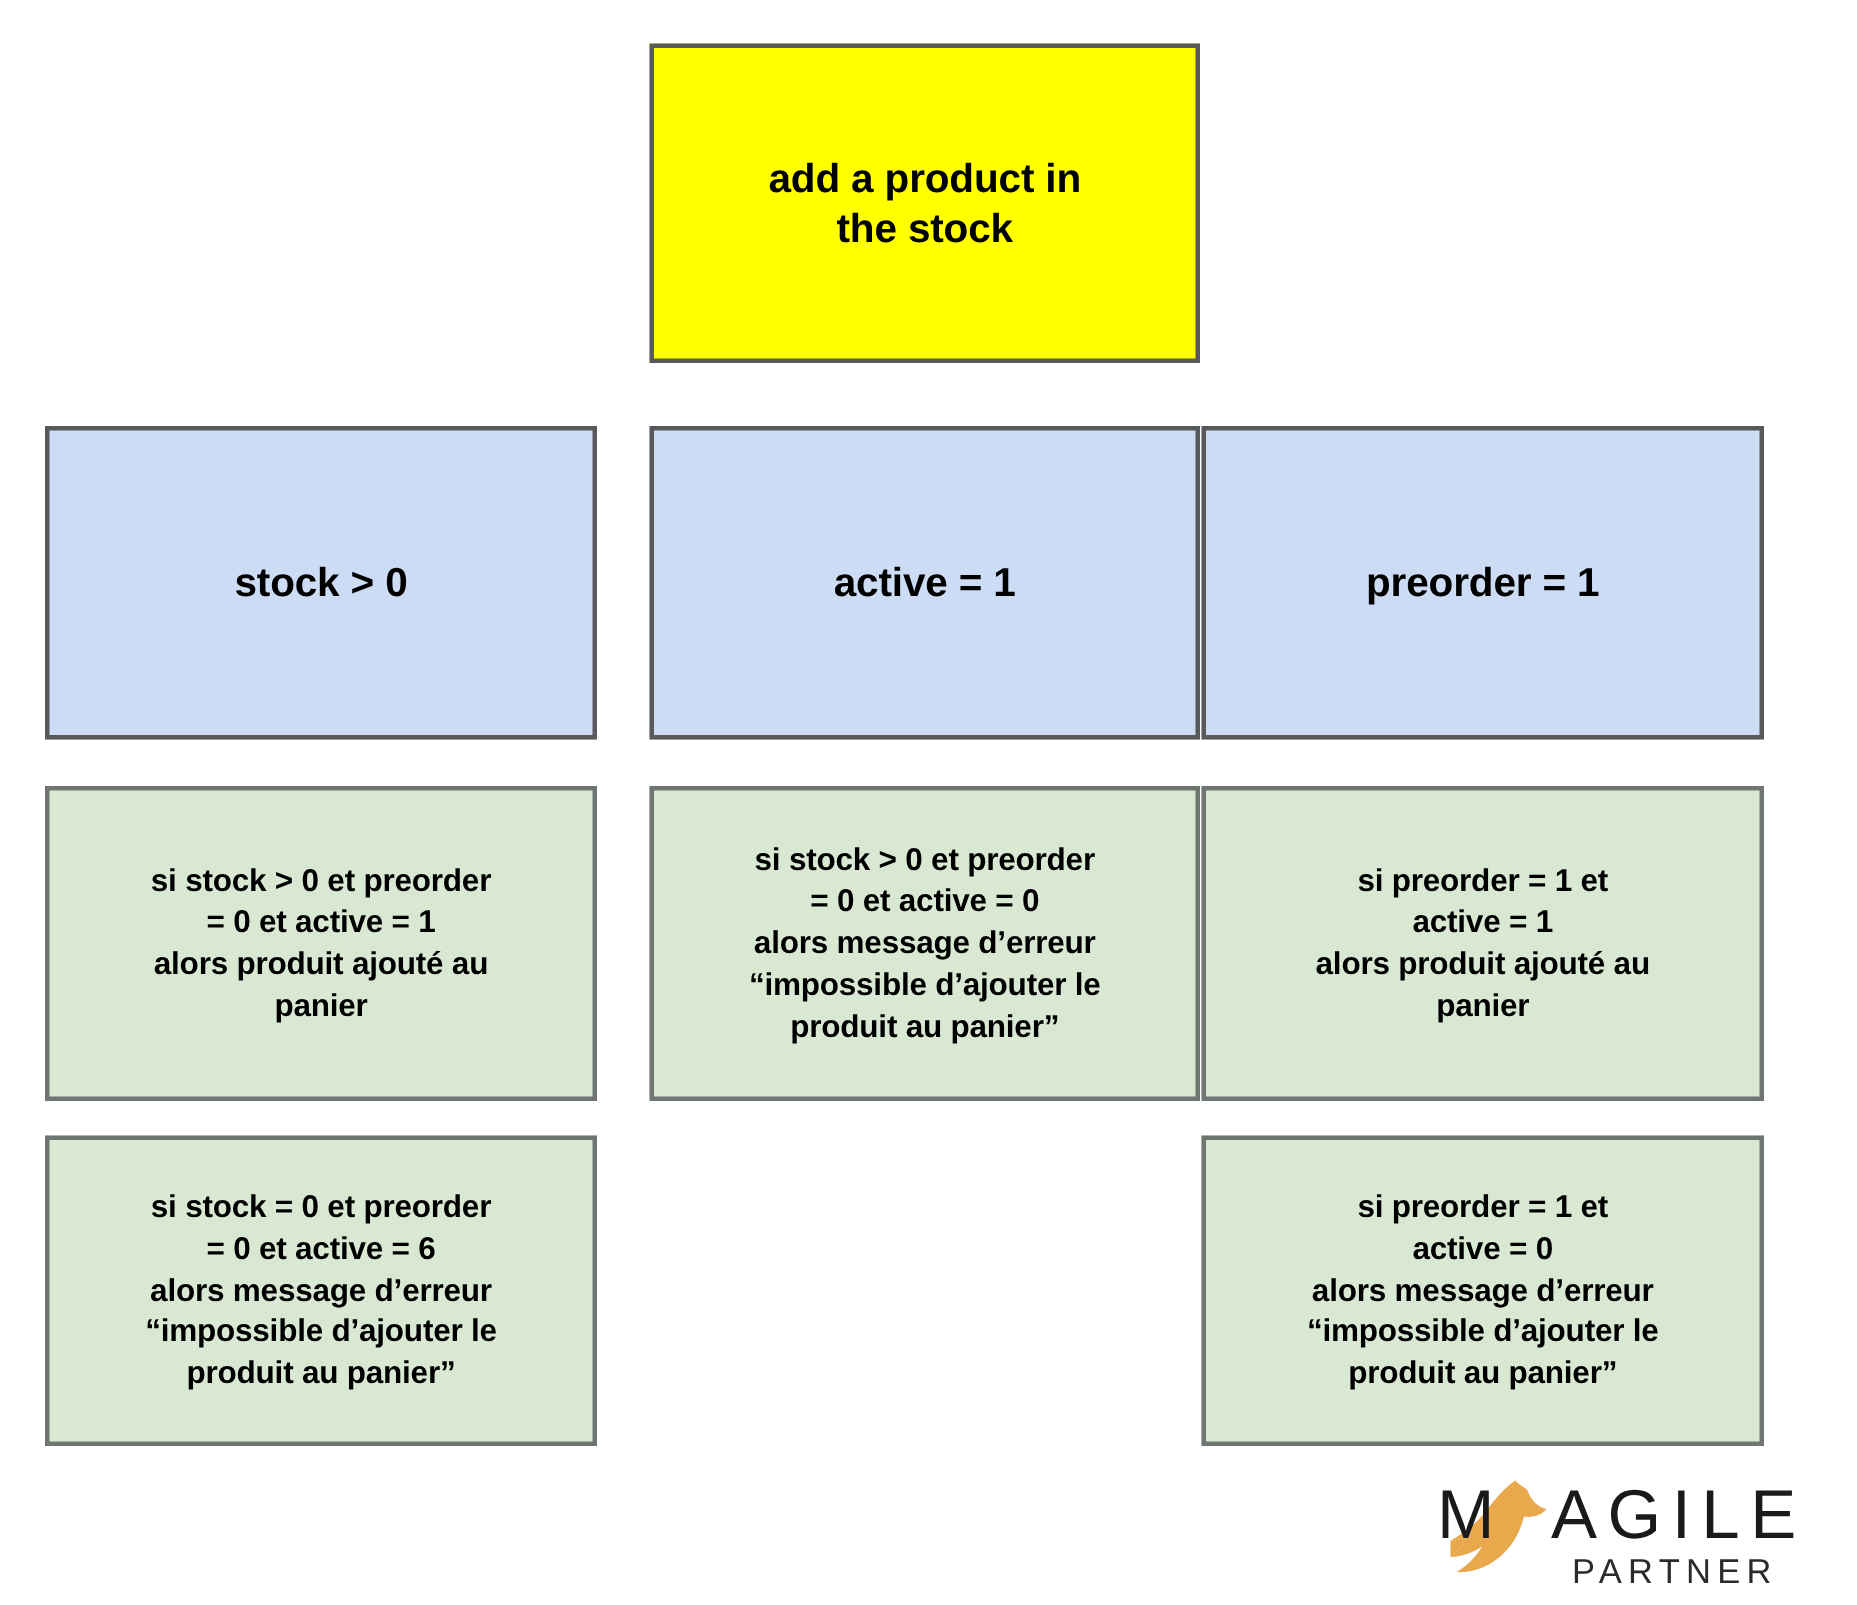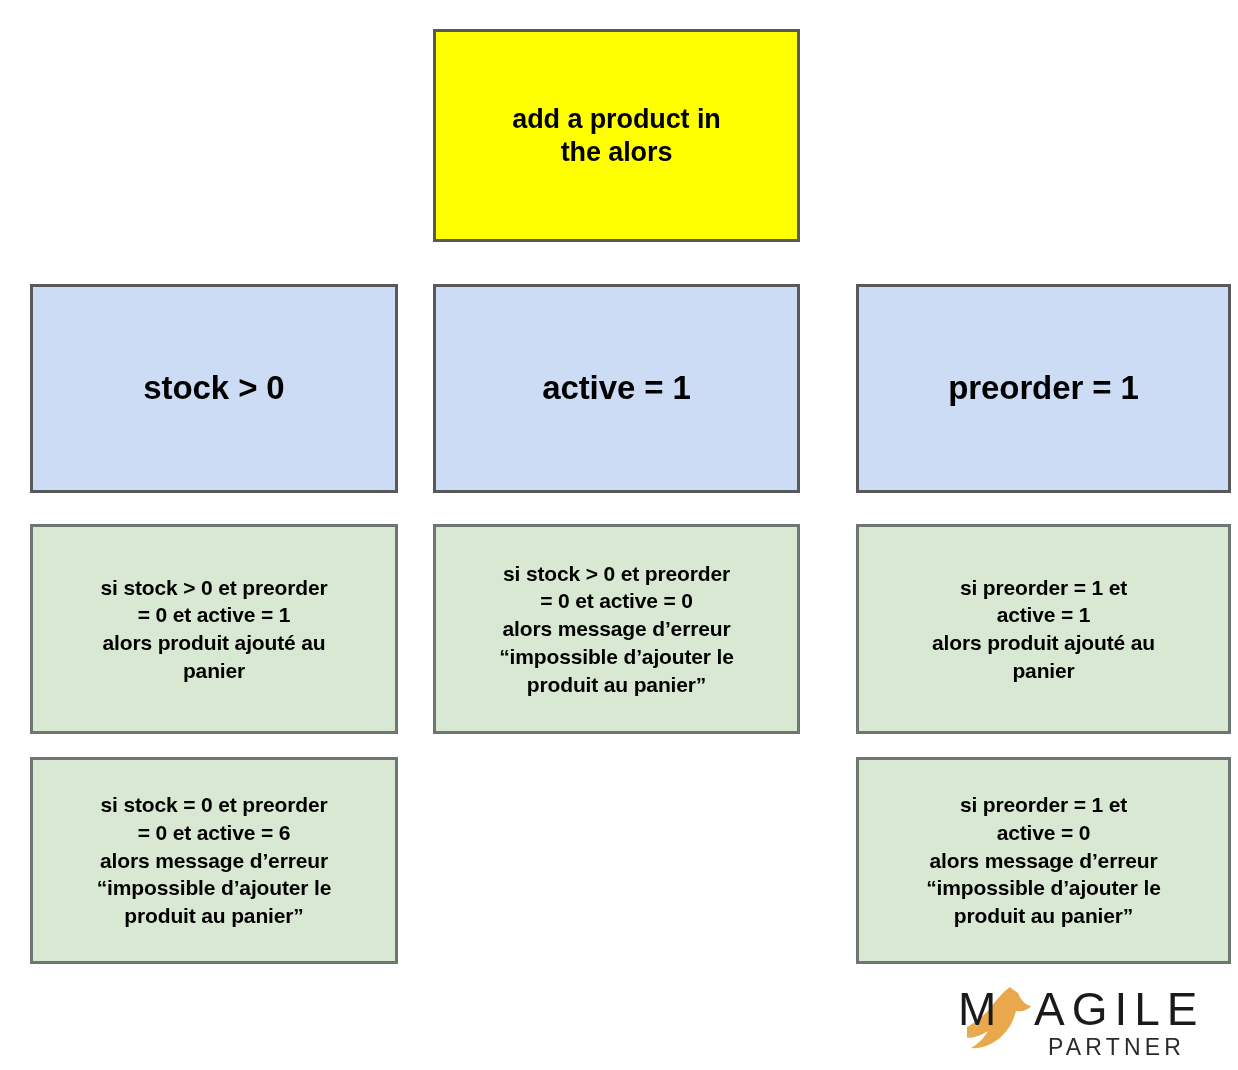--- a/index.html
+++ b/index.html
@@ -37,37 +37,37 @@
     background: #ffff00;
     border: 3px solid #58595b;
     font-size: 27px;
     letter-spacing: -0.1px;
     padding: 0 34px;
   }
 
   .box-condition {
     background: #ccdcf5;
     border: 3px solid #58595b;
-    font-size: 33px;
+    font-size: 27px;
     letter-spacing: -0.1px;
   }
 
   .box-rule {
     background: #d9e8d2;
     border: 3px solid #6f7671;
     font-size: 21px;
     letter-spacing: -0.15px;
     padding: 0 14px;
     line-height: 1.32;
   }
 
   
   .col-1 { left: 30px;  width: 368px; }
   .col-2 { left: 433px; width: 367px; }
-  .col-3 { left: 856px; width: 375px; }
+  .col-3 { left: 801px; width: 375px; }
 
   
   .row-title     { top: 29px;  height: 213px; }
   .row-condition { top: 284px; height: 209px; }
   .row-rule-1    { top: 524px; height: 210px; }
   .row-rule-2    { top: 757px; height: 207px; }
 
   
   #logo {
     position: absolute;
@@ -77,21 +77,21 @@
     height: 78px;
   }
   #logo svg { display: block; width: 252px; height: 78px; }
 </style>
 </head>
 <body>
 
 <div id="canvas">
 
   <div class="box box-title col-2 row-title">add a product in
-the alors</div>
+the stock</div>
 
   <div class="box box-condition col-1 row-condition">stock &gt; 0</div>
   <div class="box box-condition col-2 row-condition">active = 1</div>
   <div class="box box-condition col-3 row-condition">preorder = 1</div>
 
   <div class="box box-rule col-1 row-rule-1">si stock &gt; 0 et preorder
 = 0 et active = 1
 alors produit ajouté au
 panier</div>
   <div class="box box-rule col-2 row-rule-1">si stock &gt; 0 et preorder

